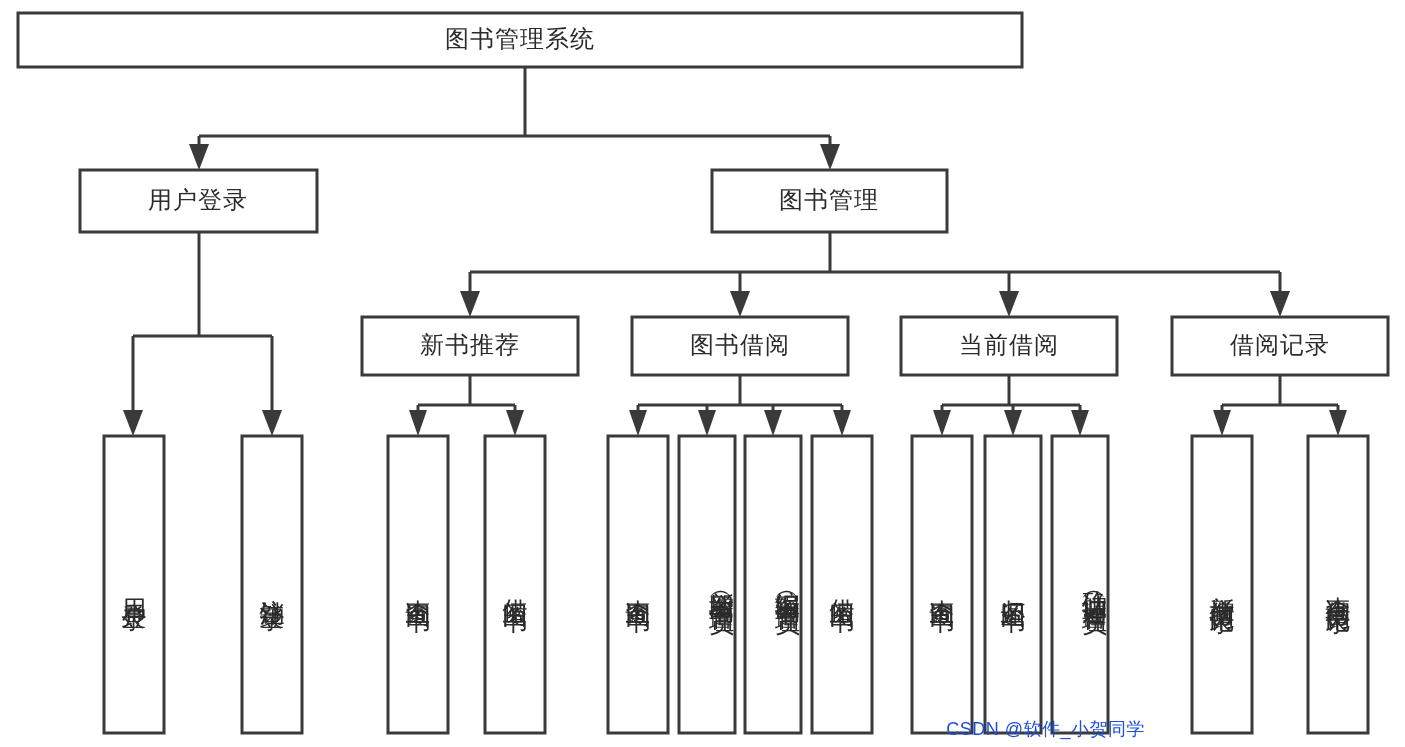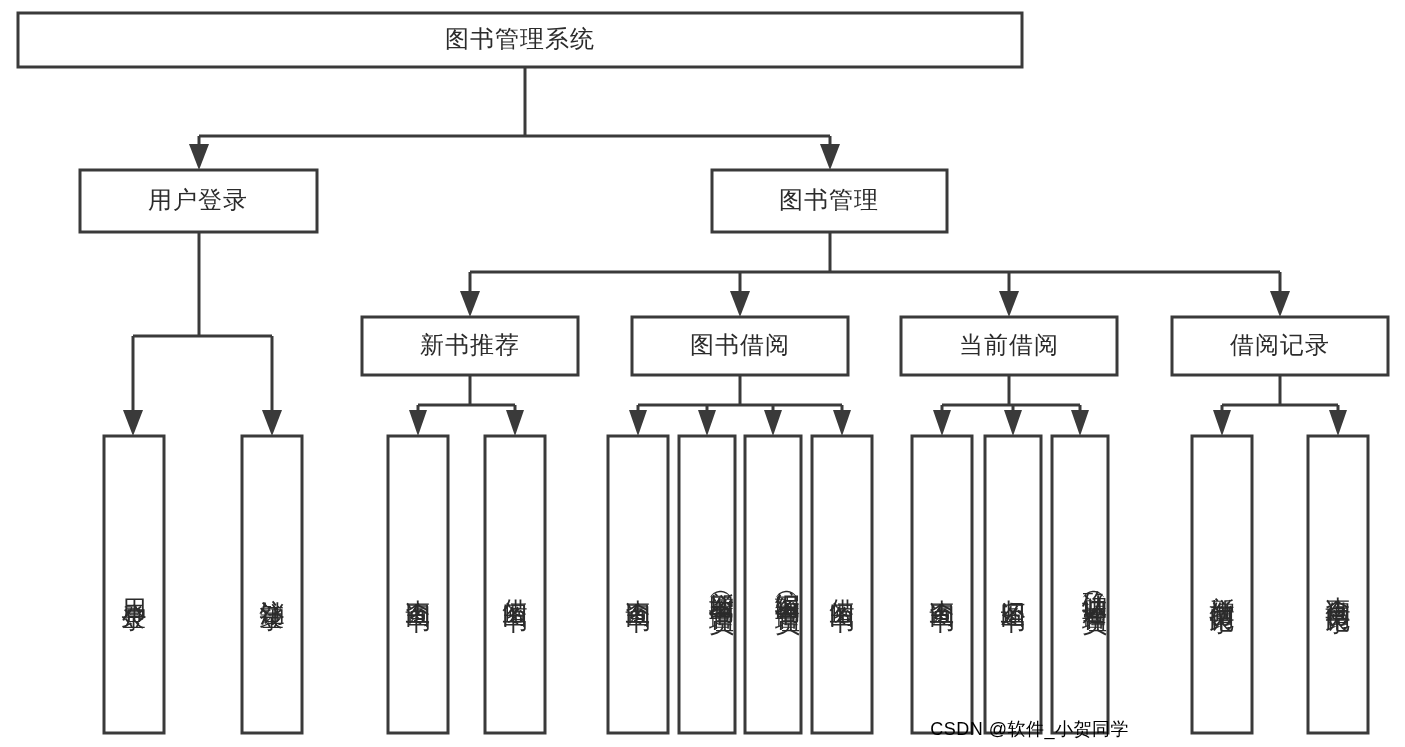--- a/index.html
+++ b/index.html
@@ -60,25 +60,25 @@
     font-family: "Liberation Sans", "DejaVu Sans", sans-serif;
     font-size: 25px;
     line-height: 1.08;
     color: #2b2b2b;
     letter-spacing: 3px;
     white-space: nowrap;
     pointer-events: none;
   }
   .watermark {
     position: absolute;
-    right: 24px;
+    right: 8px;
     bottom: 6px;
     font-family: "Liberation Sans", "DejaVu Sans", sans-serif;
     font-size: 18px;
-    color: #000000;
+    color: #1d4ed8;
     letter-spacing: 0.5px;
     white-space: nowrap;
   }
 </style>
 </head>
 <body>
 
 <div id="diagram-root">
 
   <svg class="diagram-canvas" viewBox="0 0 1405 747" xmlns="http://www.w3.org/2000/svg">

